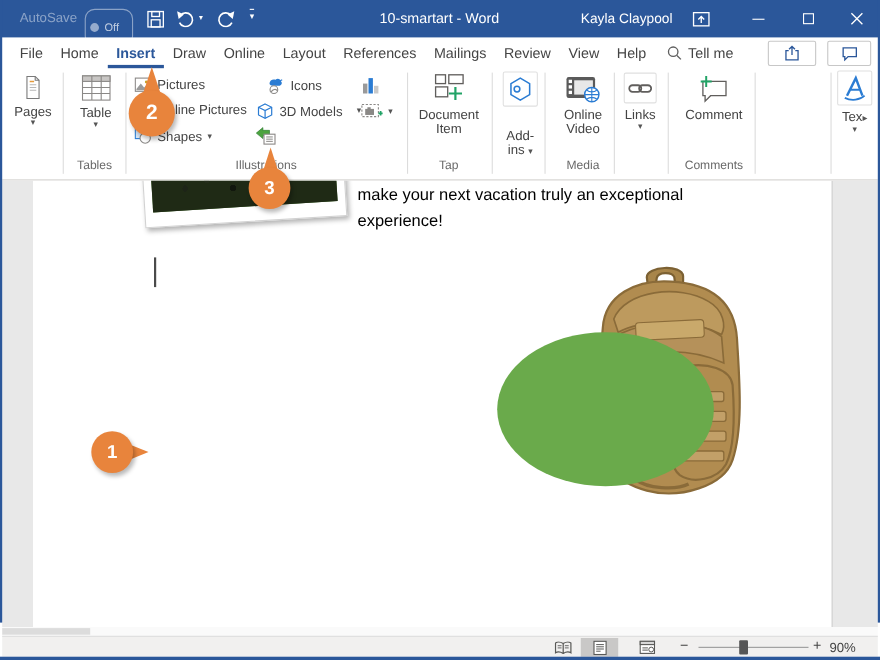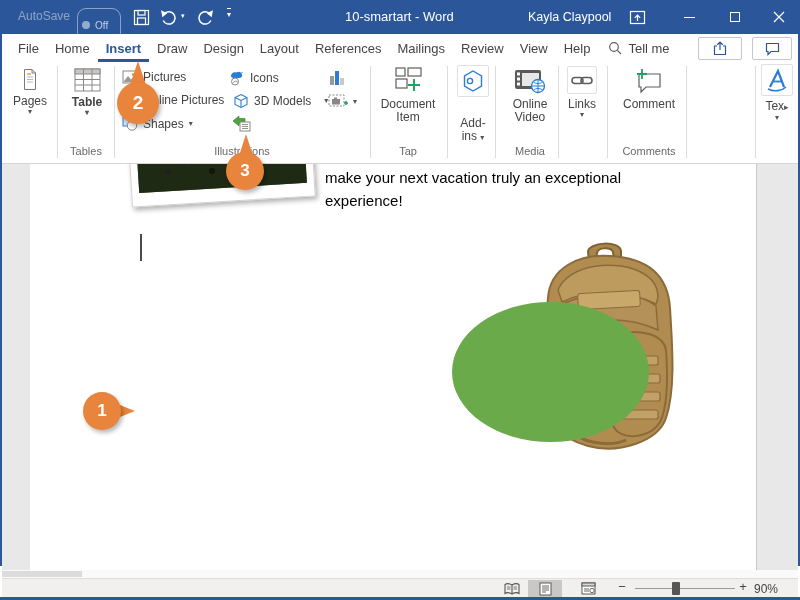--- a/index.html
+++ b/index.html
@@ -149,21 +149,21 @@
           <path d="M1 1 L11 11 M11 1 L1 11" stroke="#fff" stroke-width="1.2"></path>
         </svg>
     </div>
   </div>
 
   <div id="tabrow">
     <span class="tab">File</span>
     <span class="tab">Home</span>
     <span class="tab active">Insert</span>
     <span class="tab">Draw</span>
-    <span class="tab">Design</span>
+    <span class="tab">Online</span>
     <span class="tab">Layout</span>
     <span class="tab">References</span>
     <span class="tab">Mailings</span>
     <span class="tab">Review</span>
     <span class="tab">View</span>
     <span class="tab">Help</span>
     <div id="tellme">
       <svg width="14" height="14" viewBox="0 0 14 14">
           <circle cx="6" cy="6" r="4.3" fill="none" stroke="#5f5f5f" stroke-width="1.2"></circle>
           <path d="M9.4 9.4 L13 13" stroke="#5f5f5f" stroke-width="1.2"></path>
@@ -194,21 +194,21 @@
             <path d="M11 1.5 V5 H14.5" fill="none"></path>
           </g>
           <path d="M6 6 H10" stroke="#e59b3c" stroke-width="1.4"></path>
           <path d="M6 9 H12 M6 11.5 H12 M6 14 H12" stroke="#b8b8b8" stroke-width="1"></path>
         </svg>
       <span class="lbl">Pages</span>
       <span class="caret">▾</span>
     </div>
     <div class="divider" style="left:55px;"></div>
 
-    <div class="big-btn" style="left:62px; top:6px; width:46px;font-weight:bold;">
+    <div class="big-btn" style="left:62px; top:6px; width:46px;">
       <svg width="27" height="24" viewBox="0 0 27 24">
           <rect x="1" y="1" width="25" height="22" fill="#fff" stroke="#8a8886"></rect>
           <rect x="1" y="1" width="25" height="5" fill="#c8c6c4" stroke="#8a8886"></rect>
           <path d="M9.5 1 V23 M18 1 V23 M1 11.5 H26 M1 17 H26" stroke="#8a8886" fill="none"></path>
         </svg>
       <span class="lbl">Table</span>
       <span class="caret">▾</span>
     </div>
     <div class="grp-label" style="left:56px; width:56px;">Tables</div>
     <div class="divider" style="left:112px;"></div>
@@ -232,21 +232,21 @@
     </div>
     <div class="row-item" style="left:120px; top:54px;">
       <svg width="16" height="15" viewBox="0 0 16 15">
           <rect x="1" y="1" width="9" height="9" fill="#d8e6f5" stroke="#2b7cd3"></rect>
           <circle cx="10" cy="9.5" r="4.7" fill="#fff" stroke="#8a8886"></circle>
         </svg>
       <span>Shapes</span>
       <span class="caret">▾</span>
     </div>
 
-    <div class="row-item" style="left:226px; top:8px;justify-content:space-between;">
+    <div class="row-item" style="left:240px; top:8px;justify-content:space-between;">
       <svg width="17" height="16" viewBox="0 0 17 16">
           <path d="M3 6 C3 3 6 1.5 8.5 2.5 C10 1 13 1.5 13.5 4 C15 5 14 8 11.5 8 L6 8 C4 8 3 7 3 6 Z" fill="#2b7cd3"></path>
           <path d="M10 5 L14.5 2.5" stroke="#2b7cd3" stroke-width="1"></path>
           <circle cx="7" cy="11.5" r="3.5" fill="#fff" stroke="#8a8886"></circle>
           <path d="M4.5 13.5 C6 11 9 10.5 10 12.5" fill="none" stroke="#8a8886"></path>
         </svg>
       <span>Icons</span>
     </div>
     <div class="row-item" style="left:231px; top:31px;">
       <svg width="16" height="16" viewBox="0 0 16 16">

